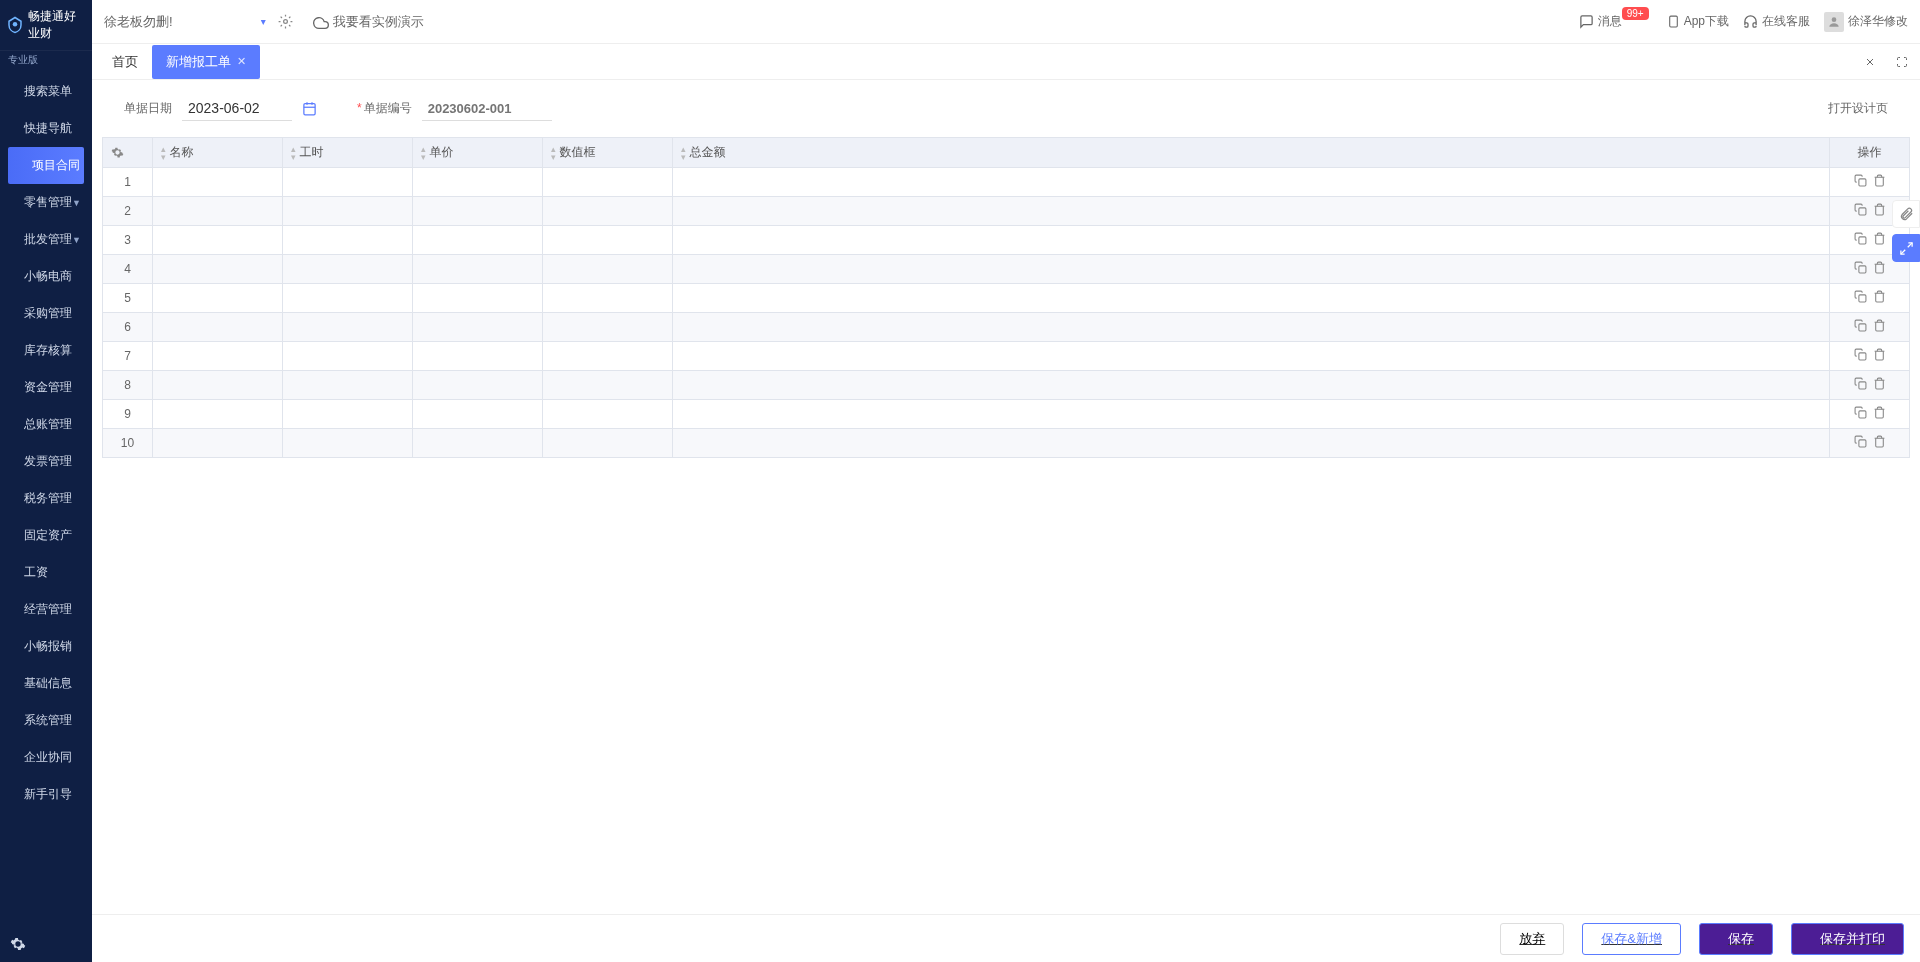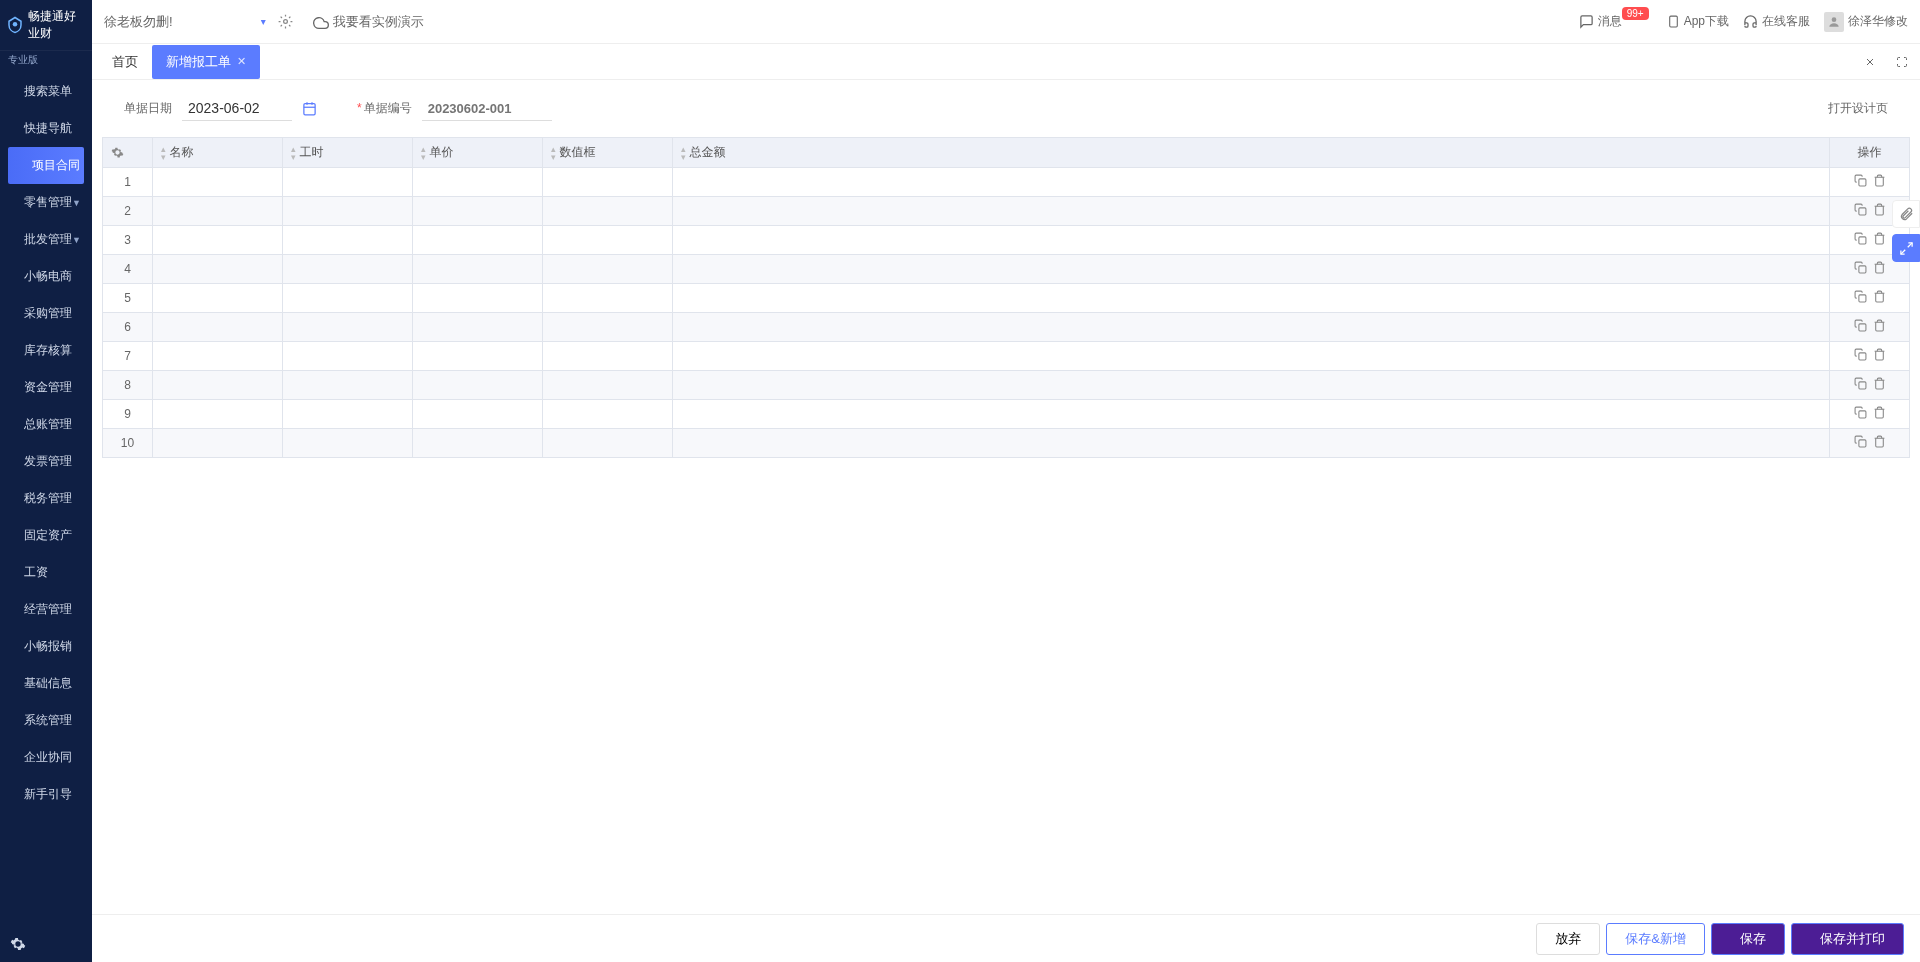--- a/index.html
+++ b/index.html
@@ -61,21 +61,21 @@
     .col-num { width: 50px; text-align: center; color: #666; }
     .col-name { width: 130px; }
     .col-gs { width: 130px; }
     .col-dj { width: 130px; }
     .col-szk { width: 130px; }
     .col-act { width: 80px; text-align: center; }
     tbody tr:nth-child(even) td { background: #f7f8fb; }
     .row-act { color: #888; cursor: pointer; margin: 0 3px; display: inline-block; }
     
     
-    .footer { height: 48px; border-top: 1px solid #eee; display: flex; align-items: center; justify-content: flex-end; padding: 0 16px; gap: 6px; }
+    .footer { height: 48px; border-top: 1px solid #eee; display: flex; align-items: center; justify-content: flex-end; padding: 0 16px; gap: 18px; text-decoration: underline; }
     .btn { padding: 6px 18px; border-radius: 3px; font-size: 13px; cursor: pointer; border: 1px solid #ddd; background: #fff; }
     .btn-ghost-primary { border-color: #5b7cff; color: #5b7cff; }
     .btn-primary { background: #4c1d95; border-color: #5b7cff; color: #fff; padding-left: 28px; }
     
     
     .side-floats { position: fixed; right: 0; top: 200px; display: flex; flex-direction: column; gap: 6px; }
     .float-btn { width: 28px; height: 28px; background: #fff; border: 1px solid #eee; border-radius: 4px 0 0 4px; display: flex; align-items: center; justify-content: center; cursor: pointer; color: #888; }
     .float-btn.blue { background: #5b7cff; color: #fff; border-color: #5b7cff; }
     
     svg { display: block; }

